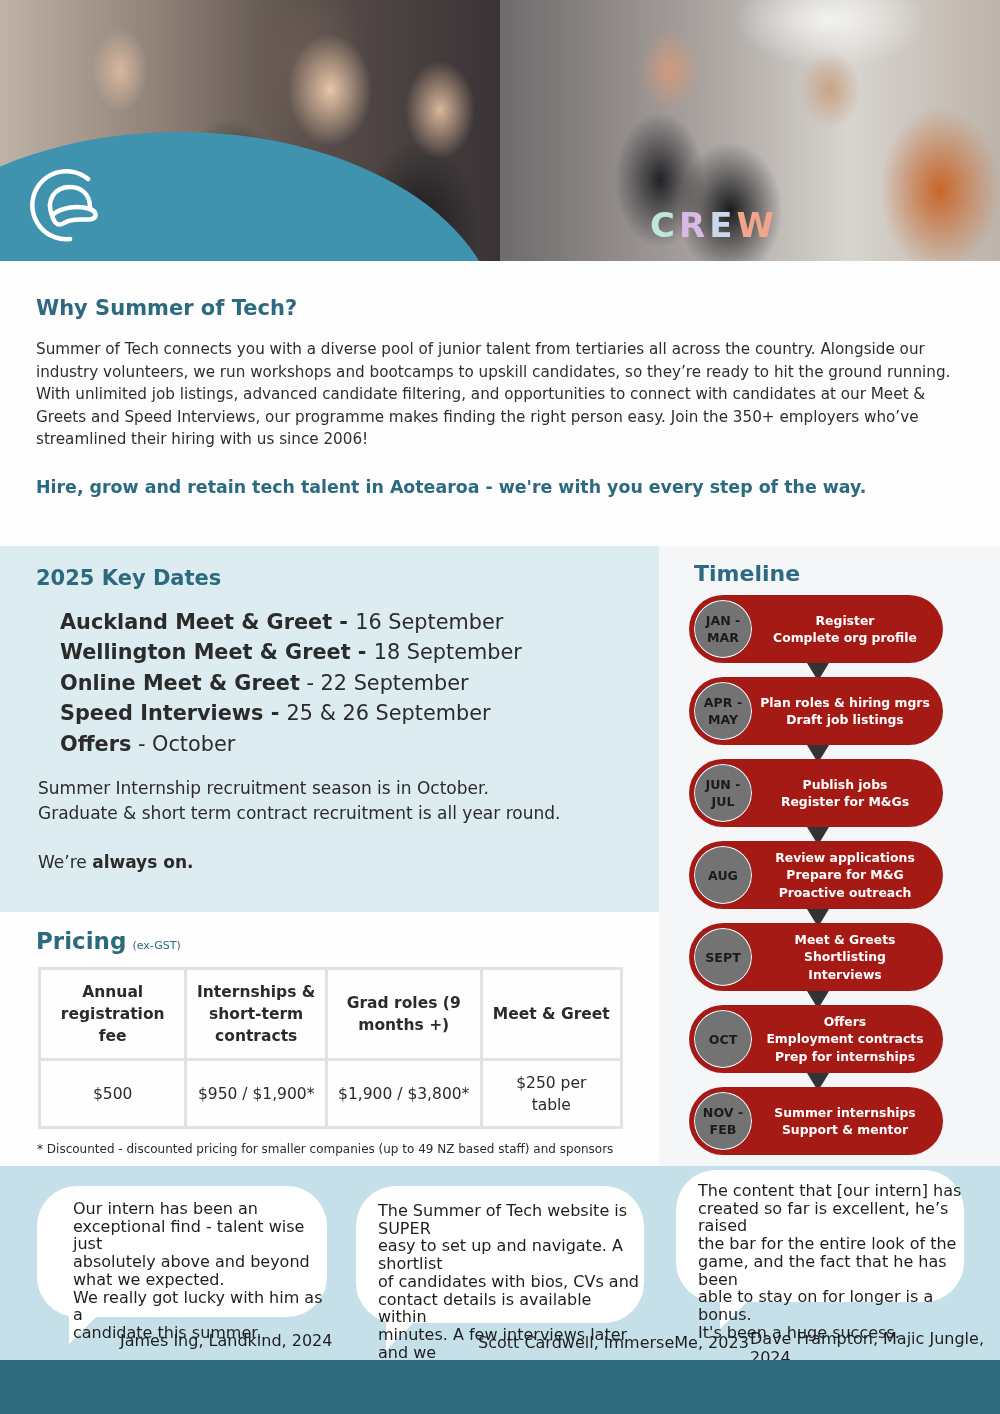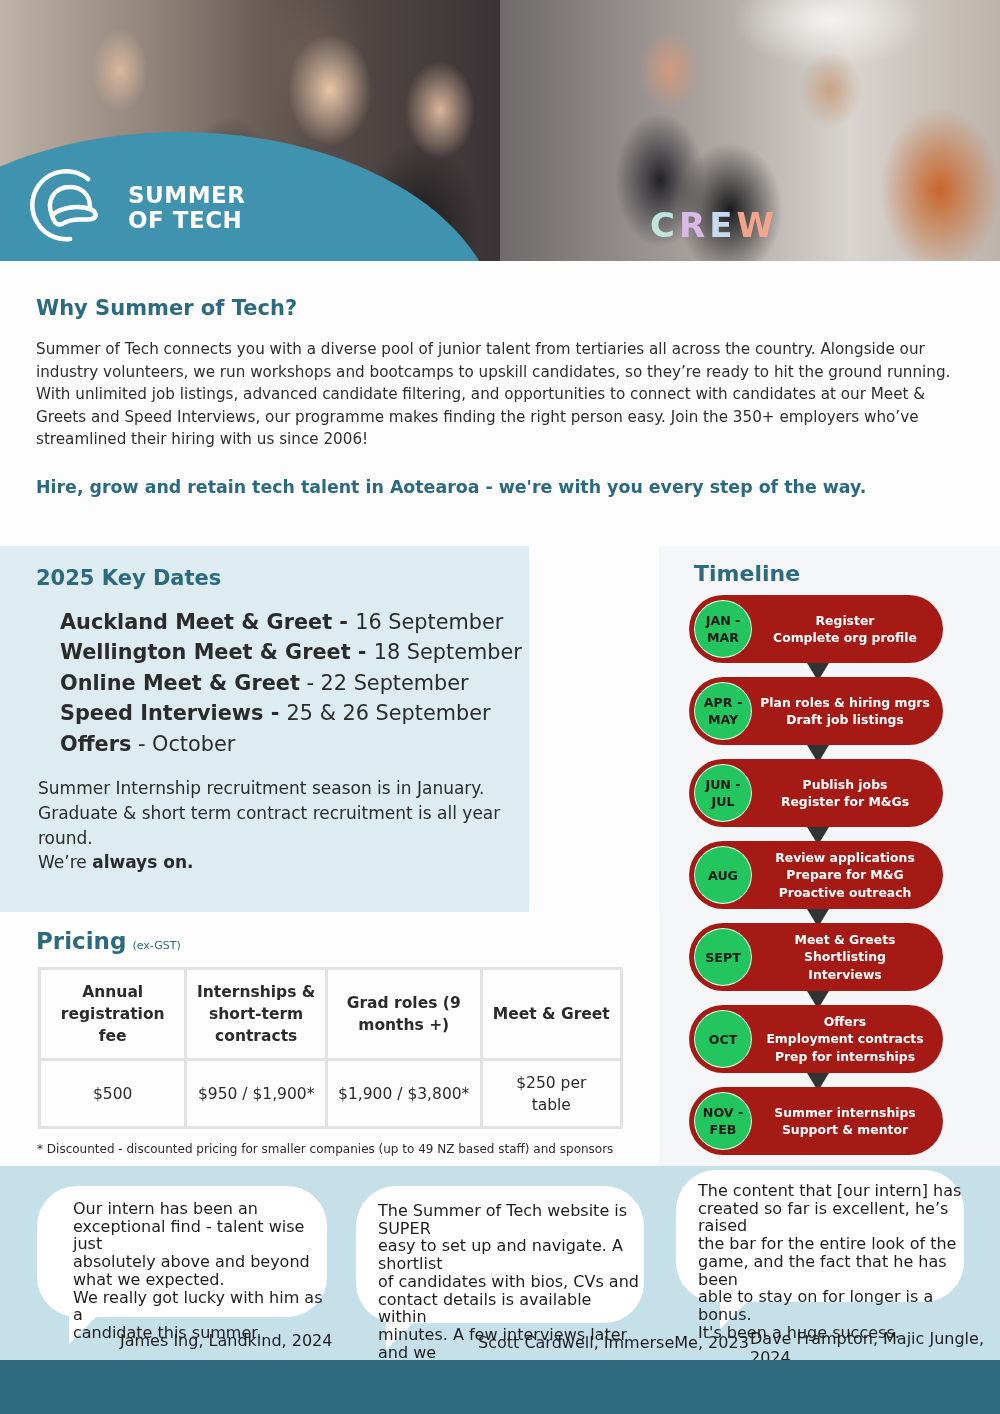--- a/index.html
+++ b/index.html
@@ -37,42 +37,42 @@
   .brand-text { position: absolute; left: 128px; top: 183px; color: #fff; font-family: "DejaVu Sans", sans-serif; font-weight: bold; font-size: 23px; line-height: 25px; letter-spacing: 0.5px; }
 
   
   .why { position: absolute; left: 0; top: 261px; width: 1000px; height: 285px; background: #fdfdfd; }
   .h-teal { color: #2c6a80; font-family: "DejaVu Sans", sans-serif; font-weight: bold; }
   .why-title { position: absolute; left: 36px; top: 35px; font-size: 21px; }
   .why-body { position: absolute; left: 36px; top: 77px; width: 935px; font-family: "DejaVu Sans", sans-serif; font-size: 15.2px; line-height: 22.6px; color: #2e2e2e; }
   .why-tagline { position: absolute; left: 36px; top: 216px; font-size: 17.4px; }
 
   
-  .keydates { position: absolute; left: 0; top: 546px; width: 529px; height: 366px; background: #dcecf1; }
+  .keydates { position: absolute; left: 0; top: 546px; width: 659px; height: 366px; background: #dcecf1; }
   .kd-title { position: absolute; left: 36px; top: 20px; font-size: 21px; }
   .kd-list { position: absolute; left: 38px; top: 61px; font-size: 20.8px; line-height: 30.4px; color: #2b2b2b; font-family: "DejaVu Sans", sans-serif; margin-left: 22px; }
   .kd-list b { font-weight: bold; }
   .kd-note { position: absolute; left: 38px; top: 230px; font-size: 17px; line-height: 25px; font-family: "DejaVu Sans", sans-serif; }
   .kd-always { position: absolute; left: 38px; top: 306px; font-size: 17px; font-family: "DejaVu Sans", sans-serif; }
 
   
   .pricing { position: absolute; left: 0; top: 912px; width: 659px; height: 254px; background: #fefefe; }
   .pr-title { position: absolute; left: 36px; top: 16px; font-size: 23px; }
   .pr-sub { font-size: 11px; font-weight: normal; color: #2c6a80; margin-left: 6px; }
   table.price { position: absolute; left: 38px; top: 55px; width: 585px; border-collapse: collapse; font-family: "DejaVu Sans", sans-serif; }
   table.price td, table.price th { border: 3px solid #e2e2e2; text-align: center; vertical-align: middle; color: #2b2b2b; }
   table.price th { height: 91px; font-size: 15.5px; font-weight: bold; line-height: 22px; padding: 0 4px; }
   table.price td { height: 68px; font-size: 15.5px; line-height: 22px; }
   .pr-foot { position: absolute; left: 37px; top: 230px; font-size: 12px; font-family: "DejaVu Sans", sans-serif; color: #2b2b2b; }
 
   
   .timeline { position: absolute; left: 659px; top: 546px; width: 341px; height: 620px; background: #f4f6f8; }
   .tl-title { position: absolute; left: 35px; top: 15px; font-size: 22px; }
   .tl-step { position: absolute; left: 30px; width: 254px; height: 68px; background: #a61a16; border-radius: 34px; }
-  .tl-circle { position: absolute; left: 3px; top: 3px; width: 62px; height: 62px; border-radius: 50%; background: #22c55e; border: 2px solid #a61a16; box-shadow: 0 0 0 1px #fff inset; display: flex; align-items: center; justify-content: center; text-align: center; font-family: "DejaVu Sans", sans-serif; font-weight: bold; font-size: 12.6px; line-height: 17px; color: #1b1b1b; white-space: pre-line; }
+  .tl-circle { position: absolute; left: 3px; top: 3px; width: 62px; height: 62px; border-radius: 50%; background: #737373; border: 2px solid #a61a16; box-shadow: 0 0 0 1px #fff inset; display: flex; align-items: center; justify-content: center; text-align: center; font-family: "DejaVu Sans", sans-serif; font-weight: bold; font-size: 12.6px; line-height: 17px; color: #1b1b1b; white-space: pre-line; }
   .tl-text { position: absolute; left: 66px; right: 8px; top: 0; bottom: 0; display: flex; align-items: center; justify-content: center; text-align: center; color: #fff; font-family: "DejaVu Sans", sans-serif; font-weight: bold; font-size: 12.4px; line-height: 17.2px; white-space: pre-line; }
   .tl-arrow { position: absolute; left: 148px; width: 0; height: 0; border-left: 11px solid transparent; border-right: 11px solid transparent; border-top: 18px solid #333; }
 
   
   .testimonials { position: absolute; left: 0; top: 1166px; width: 1000px; height: 194px; background: #c6e0ea; }
   .bubble { position: absolute; background: #fff; border-radius: 40px; }
   .bubble .tail { position: absolute; width: 0; height: 0; border-right: 30px solid transparent; border-top: 30px solid #fff; }
   .bubble .q { position: absolute; font-family: "DejaVu Sans", sans-serif; font-size: 16px; line-height: 17.7px; color: #1e1e1e; white-space: pre-line; }
   .attrib { position: absolute; font-family: "DejaVu Sans", sans-serif; font-size: 16px; color: #1e1e1e; }
   .footer-bar { position: absolute; left: 0; top: 1360px; width: 1000px; height: 54px; background: #306a7e; }
@@ -86,43 +86,39 @@
     <div class="crew">
       <span>C</span><span>R</span><span>E</span><span>W</span>
     </div>
   </div>
   <div class="brand-arc"></div>
   <svg class="logo" viewBox="0 0 80 80">
     <path d="M58 14 A34 34 0 1 0 40 74" fill="none" stroke="#fff" stroke-width="4.5" stroke-linecap="round"></path>
     <path d="M22 50 C16 36 24 22 40 22 C52 22 60 30 60 42" fill="none" stroke="#fff" stroke-width="4.5" stroke-linecap="round"></path>
     <path d="M22 50 C32 42 48 40 60 44 C66 46 68 52 62 54 C54 56 44 52 34 58 C28 62 24 58 22 50 Z" fill="none" stroke="#fff" stroke-width="4.5" stroke-linejoin="round"></path>
   </svg>
-  <div class="brand-text">
-    <div>SUMMER</div>
-    <div>OF TECH</div>
-  </div>
 </div>
 
 <section class="why">
   <h1 class="why-title h-teal">Why Summer of Tech?</h1>
   <p class="why-body">Summer of Tech connects you with a diverse pool of junior talent from tertiaries all across the country. Alongside our industry volunteers, we run workshops and bootcamps to upskill candidates, so they’re ready to hit the ground running. With unlimited job listings, advanced candidate filtering, and opportunities to connect with candidates at our Meet &amp; Greets and Speed Interviews, our programme makes finding the right person easy. Join the 350+ employers who’ve streamlined their hiring with us since 2006!</p>
   <h2 class="why-tagline h-teal">Hire, grow and retain tech talent in Aotearoa - we're with you every step of the way.</h2>
 </section>
 
 <section class="keydates">
   <h2 class="kd-title h-teal">2025 Key Dates</h2>
   <div class="kd-list">
     <div><b>Auckland Meet &amp; Greet</b><b> - </b><span>16 September</span></div>
     <div><b>Wellington Meet &amp; Greet</b><b> - </b><span>18 September</span></div>
     <div><b>Online Meet &amp; Greet</b><span> - </span><span>22 September</span></div>
     <div><b>Speed Interviews</b><b> - </b><span>25 &amp; 26 September</span></div>
     <div><b>Offers</b><span> - </span><span>October</span></div>
   </div>
   <div class="kd-note">
-    <div>Summer Internship recruitment season is in January.</div>
+    <div>Summer Internship recruitment season is in October.</div>
     <div>Graduate &amp; short term contract recruitment is all year round.</div>
   </div>
   <div class="kd-always"><span>We’re </span><b>always on.</b></div>
 </section>
 
 <section class="pricing">
   <h2 class="pr-title h-teal"><span>Pricing</span><span class="pr-sub">(ex-GST)</span></h2>
   <table class="price">
     <tbody>
         <tr>

